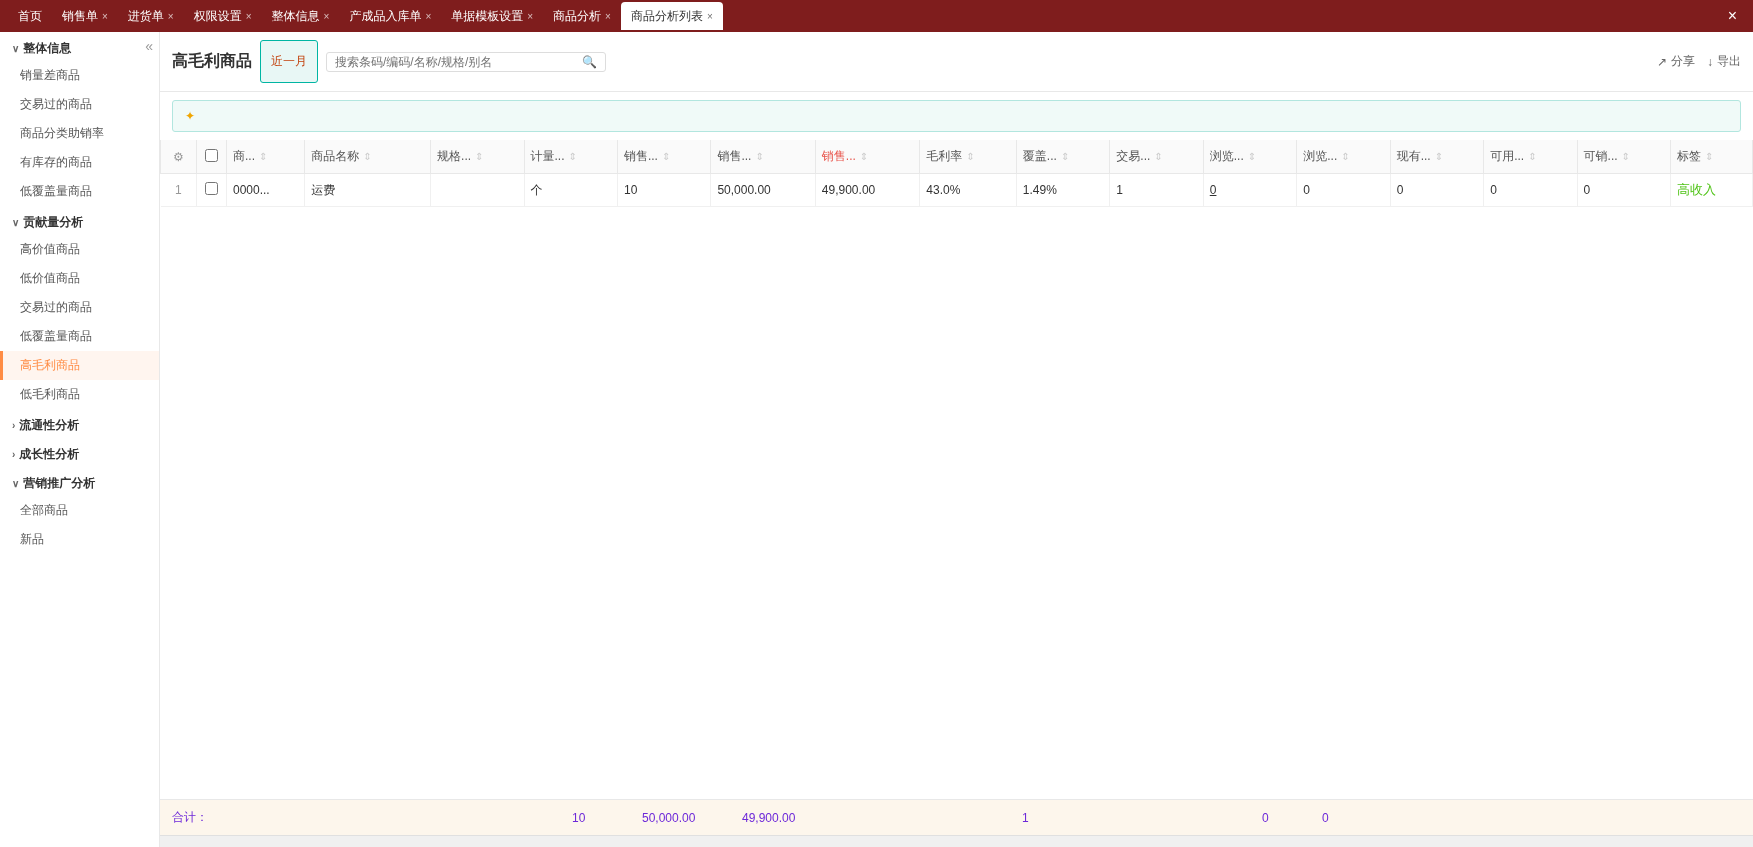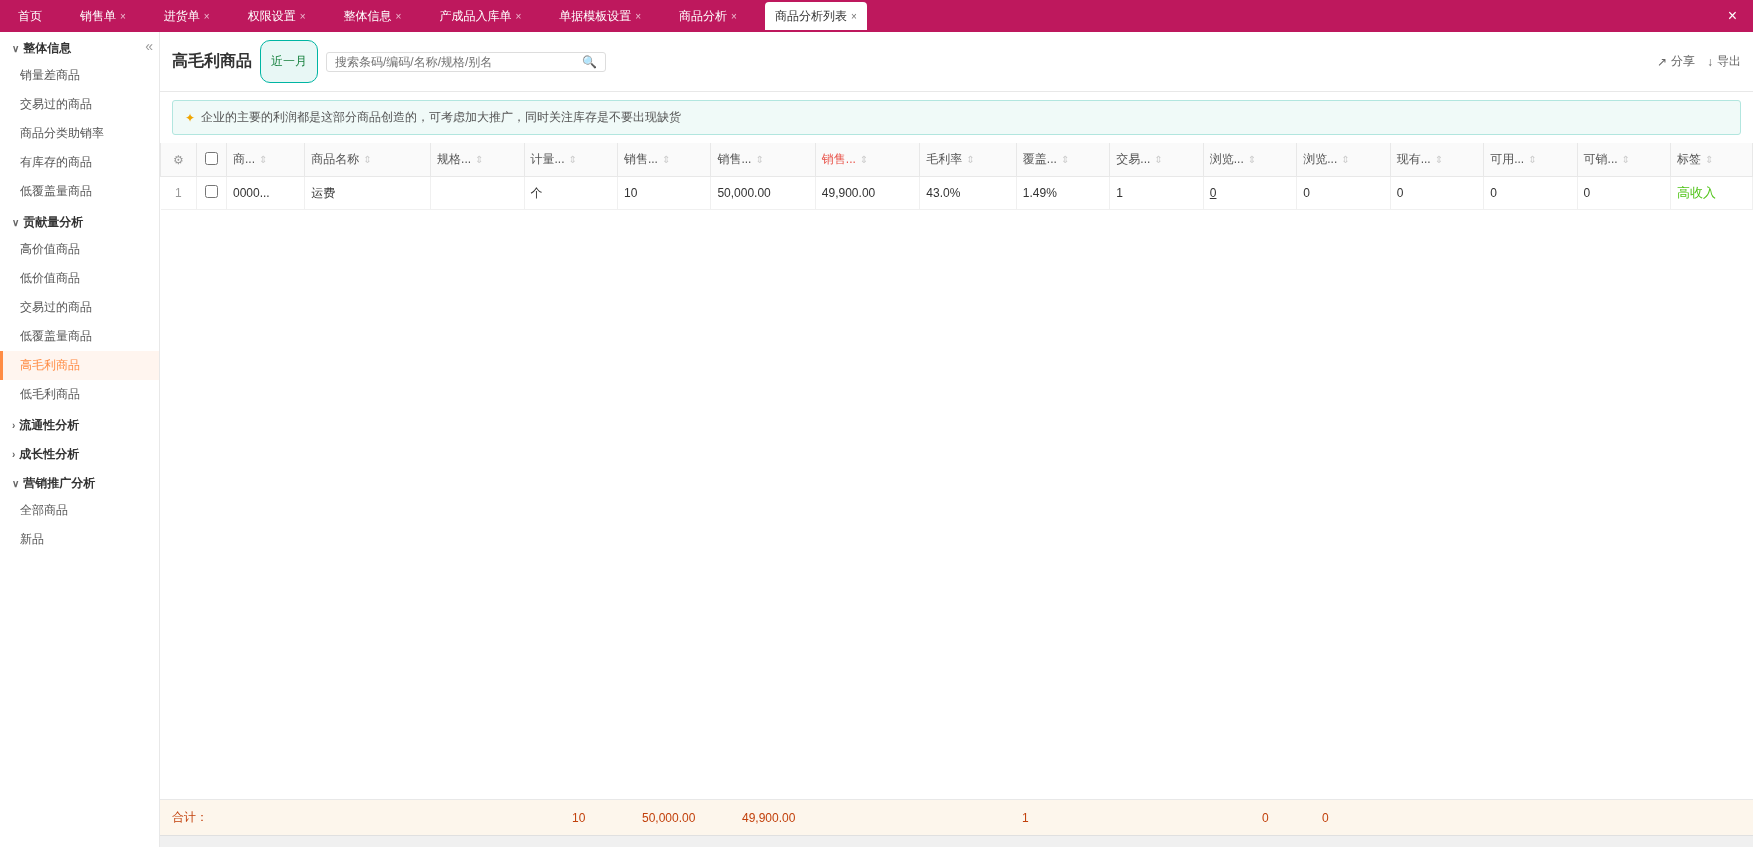--- a/index.html
+++ b/index.html
@@ -2,24 +2,24 @@
 <html><head>
   <meta charset="utf-8">
   <style>
     * { box-sizing: border-box; margin: 0; padding: 0; font-family: 'Microsoft YaHei', Arial, sans-serif; font-size: 12px; }
     body { background: #f5f5f5; overflow: hidden; }
 
     
     .top-nav {
       display: flex;
       align-items: center;
-      background: #be185d;
+      background: #7f1d1d;
       height: 32px;
       padding: 0 8px;
-      gap: 18px;
+      gap: 0;
     }
     .nav-tab {
       display: flex;
       align-items: center;
       padding: 0 10px;
       height: 28px;
       color: #fff;
       cursor: pointer;
       border-radius: 4px 4px 0 0;
       white-space: nowrap;
@@ -103,23 +103,23 @@
       gap: 8px;
     }
     .content-title {
       font-size: 16px;
       font-weight: bold;
       color: #333;
     }
     .date-filter-btn {
       background: #e8f7f5;
       border: 1px solid #00b5a3;
-      color: #15803d;
+      color: #c2410c;
       padding: 12px 10px;
-      border-radius: 10px;
+      border-radius: 3px;
       cursor: pointer;
       font-size: 12px;
     }
     .search-box {
       display: flex;
       align-items: center;
       border: 1px solid #ddd;
       border-radius: 3px;
       padding: 2px 8px;
       gap: 4px;
@@ -213,21 +213,21 @@
 
     
     .footer-total {
       display: flex;
       align-items: center;
       background: #fdf6ec;
       border-top: 1px solid #e8e8e8;
       padding: 8px 12px;
       min-height: 36px;
       font-size: 12px;
-      color: #c2410c;
+      color: #6d28d9;
     }
 
     
     .table-container::-webkit-scrollbar { height: 8px; width: 8px; }
     .table-container::-webkit-scrollbar-track { background: #f0f0f0; }
     .table-container::-webkit-scrollbar-thumb { background: #ccc; border-radius: 4px; }
 
     .horizontal-scroll {
       height: 12px;
       background: #f0f0f0;
@@ -340,21 +340,20 @@
         </div>
         <div class="action-btn">
           <span>↓</span>
           <span>导出</span>
         </div>
       </div>
     </div>
 
     <div class="info-banner">
       <span class="info-icon">✦</span>
-      <span>企业的主要的利润都是这部分商品创造的，可考虑加大推广，同时关注库存是不要出现缺货</span>
     </div>
 
     <div class="table-container">
       <table>
         <thead>
           <tr>
             <th style="width:36px; text-align:center;">
               <span class="settings-icon">⚙</span>
             </th>
             <th class="checkbox-col">

